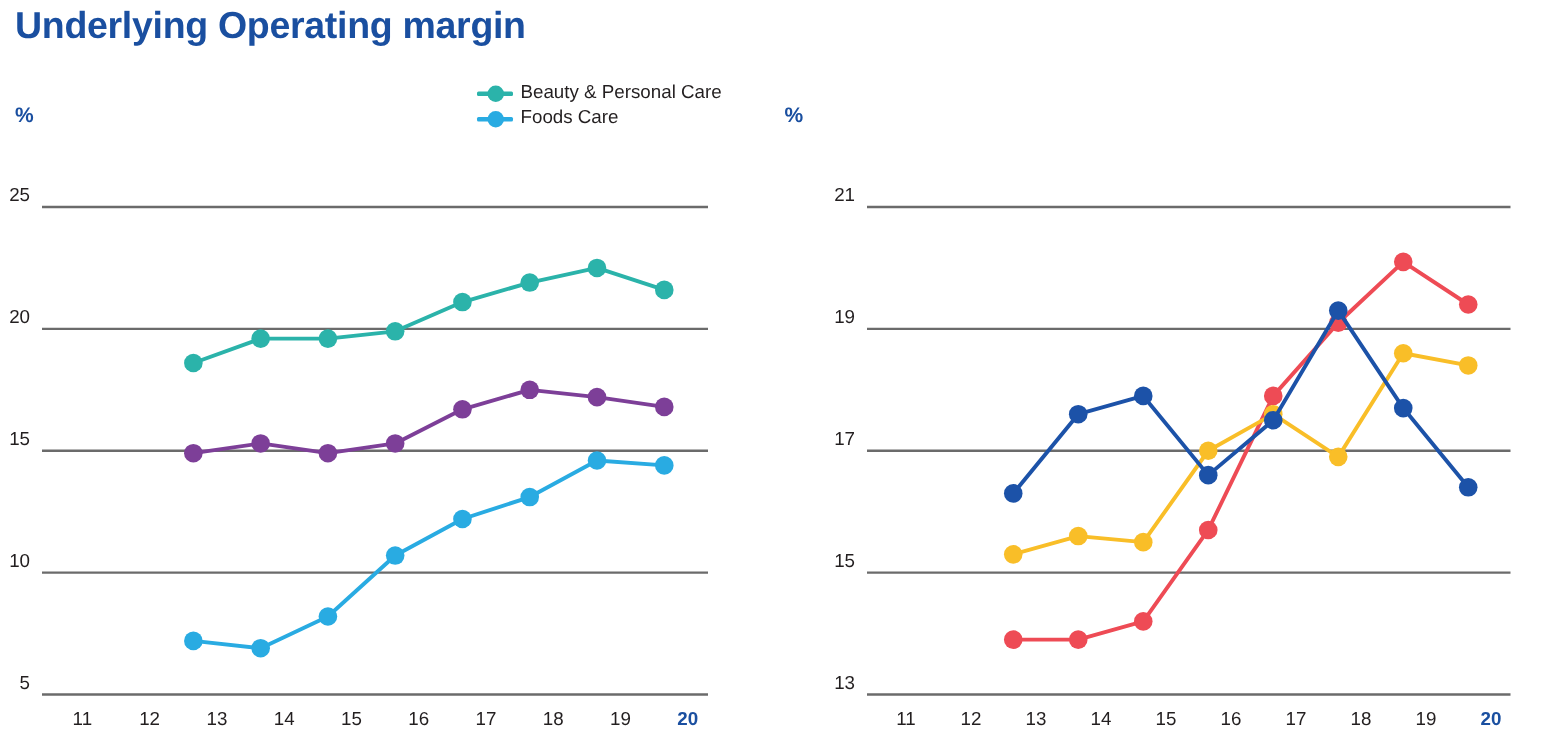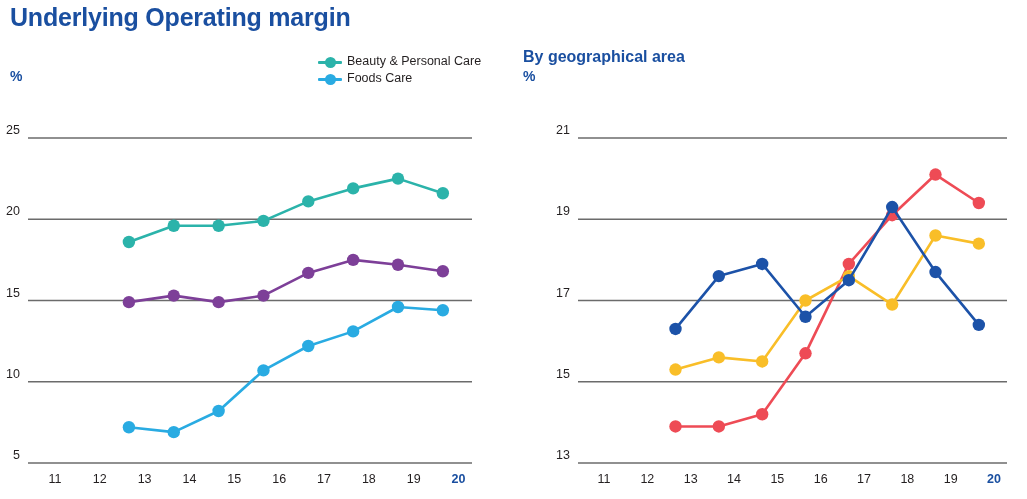--- a/index.html
+++ b/index.html
@@ -190,21 +190,20 @@
           <circle cx="263.45" cy="370.38" r="6.2" fill="#29ABE2"></circle>
           <circle cx="308.30" cy="346.00" r="6.2" fill="#29ABE2"></circle>
           <circle cx="353.15" cy="331.38" r="6.2" fill="#29ABE2"></circle>
           <circle cx="398.00" cy="307.00" r="6.2" fill="#29ABE2"></circle>
           <circle cx="442.85" cy="310.25" r="6.2" fill="#29ABE2"></circle>
         </g>
       </svg>
   </div>
 
   <div class="panel panel-right">
-    <div class="panel-subtitle">By geographical area</div>
     <div class="panel-unit">%</div>
 
     <svg class="chart-svg" id="svg-right" width="514" height="499">
         <line x1="65" y1="463" x2="494" y2="463" stroke="#6b6b6b" stroke-width="1.6"></line>
         <text x="57" y="459" class="axis-ylabel" text-anchor="end">13</text>
         <line x1="65" y1="381.75" x2="494" y2="381.75" stroke="#6b6b6b" stroke-width="1.6"></line>
         <text x="57" y="377.75" class="axis-ylabel" text-anchor="end">15</text>
         <line x1="65" y1="300.5" x2="494" y2="300.5" stroke="#6b6b6b" stroke-width="1.6"></line>
         <text x="57" y="296.5" class="axis-ylabel" text-anchor="end">17</text>
         <line x1="65" y1="219.25" x2="494" y2="219.25" stroke="#6b6b6b" stroke-width="1.6"></line>

